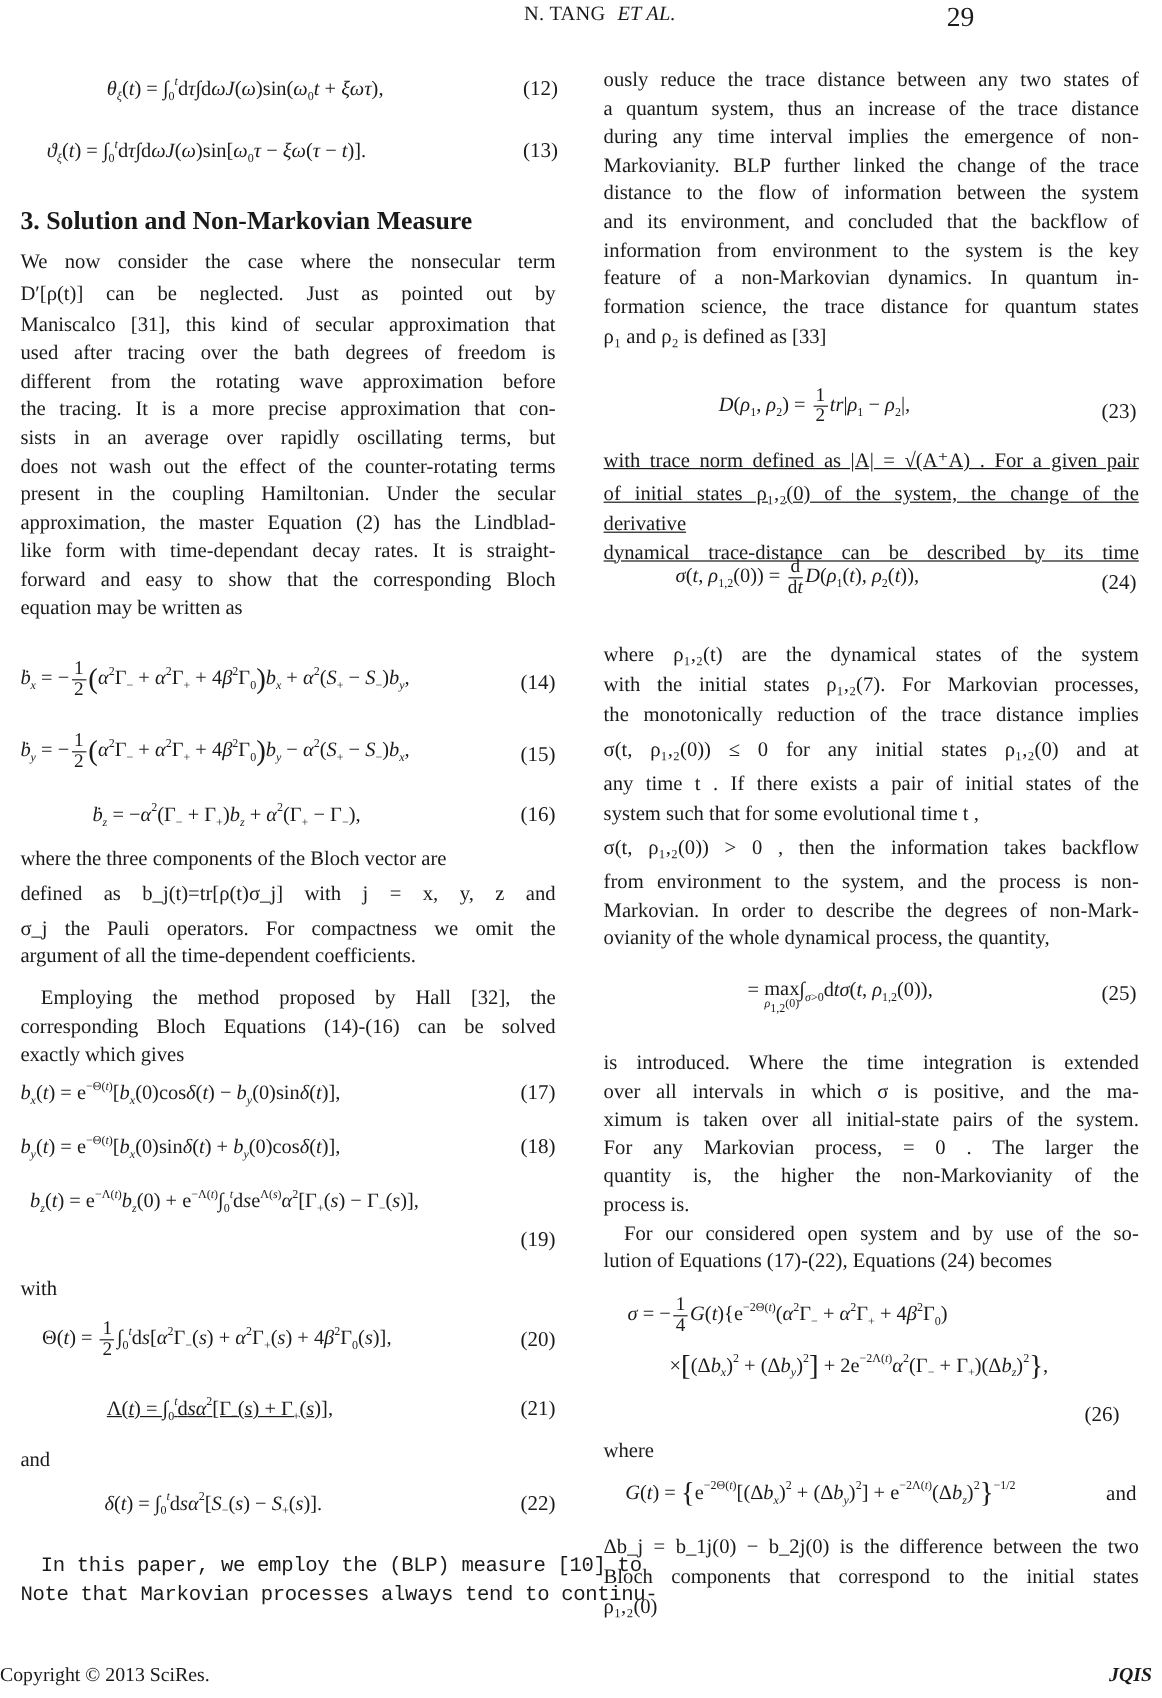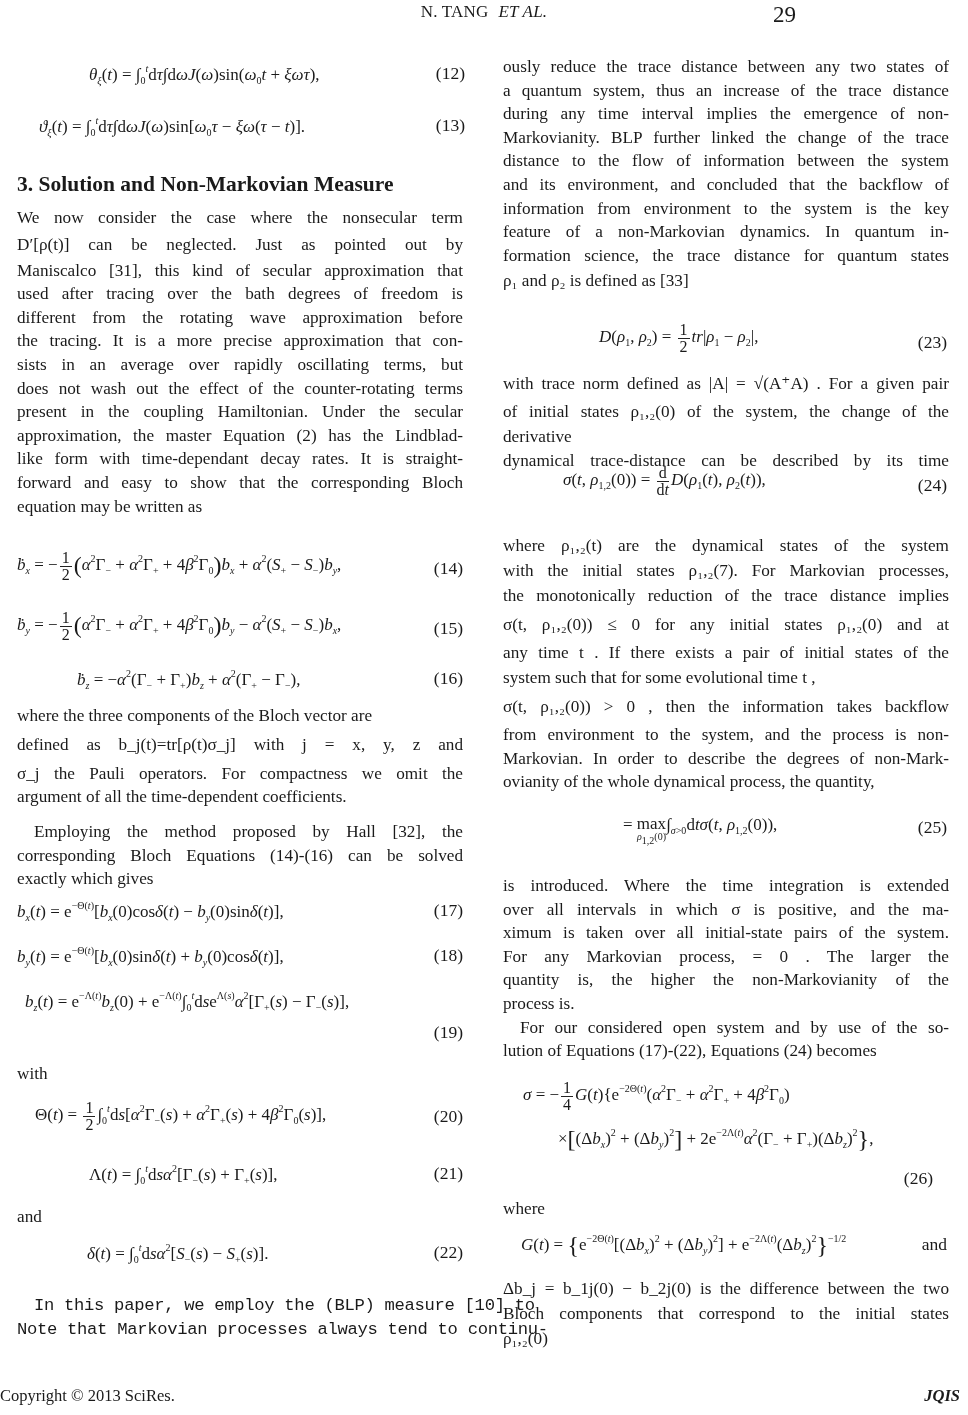--- a/index.html
+++ b/index.html
@@ -1,18 +1,18 @@
 <!DOCTYPE html>
 <html><head>
 <meta charset="utf-8">
 <style>
   html, body { margin:0; padding:0; background:#ffffff; }
   body { width:968px; height:1415px; position:relative; overflow:hidden;
          font-family:"Liberation Serif", "DejaVu Serif", serif; color:#1a1a1a; }
-  .header { position:absolute; top:2px; left:0; width:804px; height:24px; font-size:17px; }
+  .header { position:absolute; top:2px; left:16px; width:804px; height:24px; font-size:17px; }
   .header .title { position:absolute; left:0; width:968px; text-align:center; top:0; letter-spacing:0.2px; }
   .header .title i { margin-left:10px; }
   .header .pagenum { position:absolute; right:8px; top:0; font-size:23px; }
   .col { position:absolute; top:0; width:446px; }
   .col.left { left:17px; }
   .p { position:absolute; font-size:17.2px; line-height:23.6px; text-align:justify; width:446px; }
   .p .ln { display:block; height:23.6px; white-space:nowrap; text-align-last:justify; text-align:justify; }
   .p .ln.last { text-align-last:left; }
   .eq { position:absolute; font-size:17px; white-space:nowrap; font-family:"Liberation Serif", "DejaVu Serif", serif; }
   .eqno { position:absolute; font-size:17.5px; right:0; }
@@ -110,21 +110,21 @@
 
 <div class="p" style="left:17px; top:1062px;">
   <span class="ln last">with</span>
 </div>
 
 <div class="eq" style="left:17px; top:1100px; width:446px; height:40px;">
   <span style="margin-left:18px"></span>Θ(<i>t</i>) = <span class="frac"><span class="num">1</span><span>2</span></span>∫<sub>0</sub><sup><i>t</i></sup>d<i>s</i>[<i>α</i><sup>2</sup>Γ<sub>−</sub>(<i>s</i>) + <i>α</i><sup>2</sup>Γ<sub>+</sub>(<i>s</i>) + 4<i>β</i><sup>2</sup>Γ<sub>0</sub>(<i>s</i>)],
   <span class="eqno" style="top:6px">(20)</span>
 </div>
 
-<div class="eq" style="left:17px; top:1163px; width:446px; height:28px;">
+<div class="eq" style="left:17px; top:1163px; width:446px; height:28px;text-decoration:underline;">
   <span style="margin-left:72px"></span>Λ(<i>t</i>) = ∫<sub>0</sub><sup><i>t</i></sup>d<i>sα</i><sup>2</sup>[Γ<sub>−</sub>(<i>s</i>) + Γ<sub>+</sub>(<i>s</i>)],
   <span class="eqno" style="top:0">(21)</span>
 </div>
 
 <div class="p" style="left:17px; top:1205px;">
   <span class="ln last">and</span>
 </div>
 
 <div class="eq" style="left:17px; top:1242px; width:446px; height:28px;">
   <span style="margin-left:70px"></span><i>δ</i>(<i>t</i>) = ∫<sub>0</sub><sup><i>t</i></sup>d<i>sα</i><sup>2</sup>[<i>S</i><sub>−</sub>(<i>s</i>) − <i>S</i><sub>+</sub>(<i>s</i>)].
@@ -147,21 +147,21 @@
   <span class="ln">feature of a non-Markovian dynamics. In quantum in-</span>
   <span class="ln">formation science, the trace distance for quantum states</span>
   <span class="ln last" style="height:28px;line-height:28px">ρ₁  and  ρ₂  is defined as [33]</span>
 </div>
 
 <div class="eq" style="left:503px; top:322px; width:446px; height:44px;">
   <span style="margin-left:96px"></span><i>D</i>(<i>ρ</i><sub>1</sub>, <i>ρ</i><sub>2</sub>) = <span class="frac"><span class="num">1</span><span>2</span></span><i>tr</i>|<i>ρ</i><sub>1</sub> − <i>ρ</i><sub>2</sub>|,
   <span class="eqno" style="right:2px;top:10px">(23)</span>
 </div>
 
-<div class="p" style="left:503px; top:370px;">
+<div class="p" style="left:503px; top:370px;text-decoration:underline;">
   <span class="ln" style="height:28px;line-height:28px">with trace norm defined as  |A| = √(A⁺A) . For a given pair</span>
   <span class="ln" style="height:27px;line-height:27px">of initial states  ρ₁,₂(0)  of the system, the change of the</span>
   <span class="ln last">derivative</span>
   <span class="ln">dynamical trace-distance can be described by its time</span>
 </div>
 
 <div class="eq" style="left:503px; top:465px; width:446px; height:44px;">
   <span style="margin-left:60px"></span><i>σ</i>(<i>t</i>, <i>ρ</i><sub>1,2</sub>(0)) = <span class="frac"><span class="num">d</span><span>d<i>t</i></span></span><i>D</i>(<i>ρ</i><sub>1</sub>(<i>t</i>), <i>ρ</i><sub>2</sub>(<i>t</i>)),
   <span class="eqno" style="right:2px;top:10px">(24)</span>
 </div>

